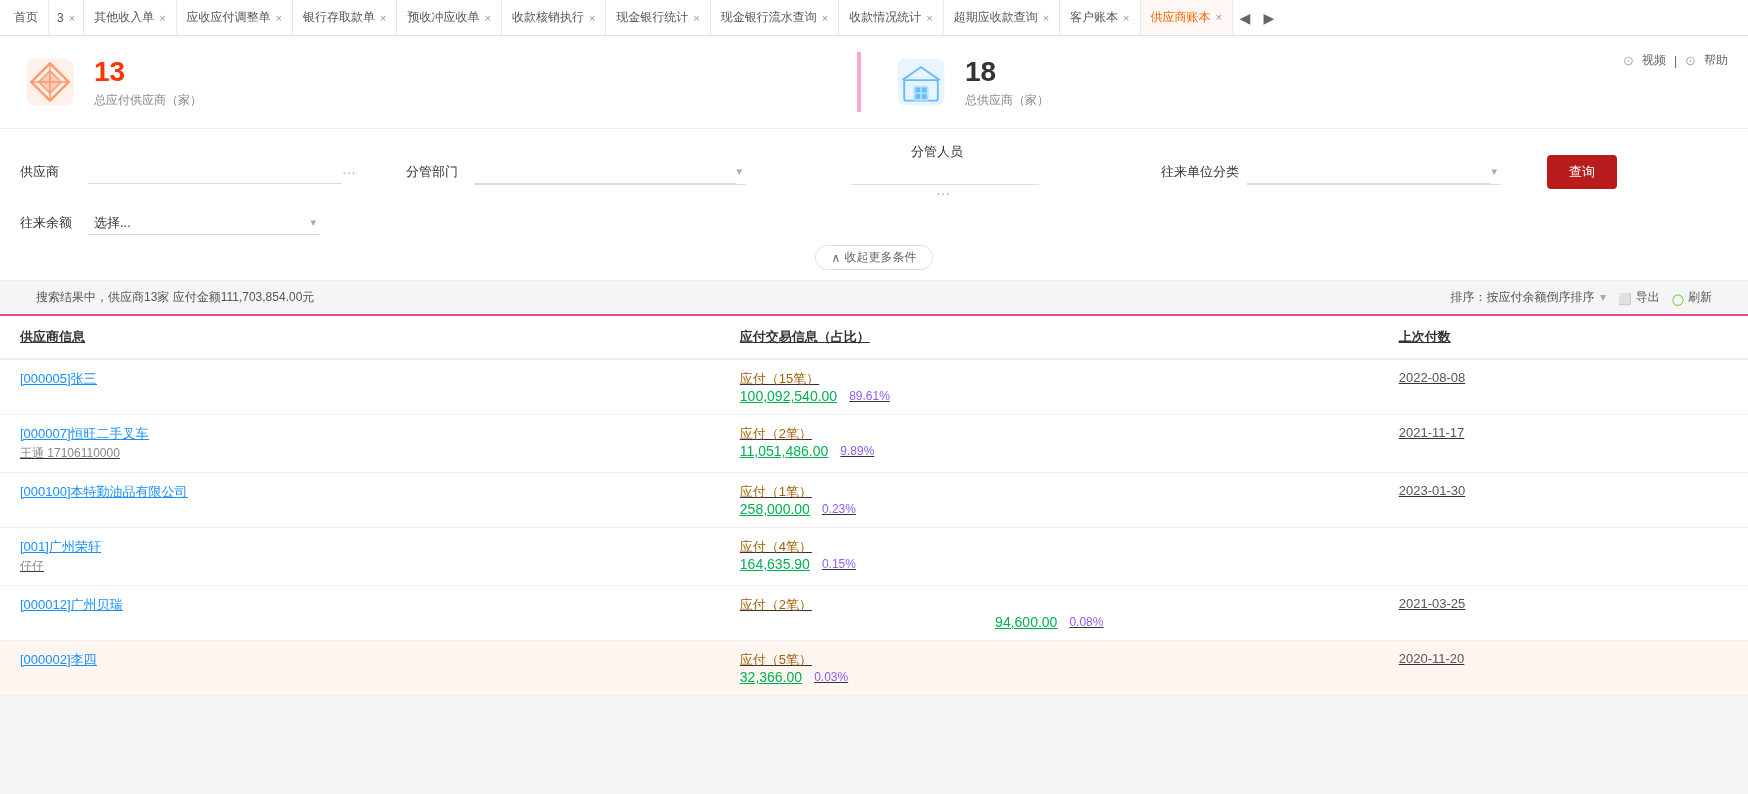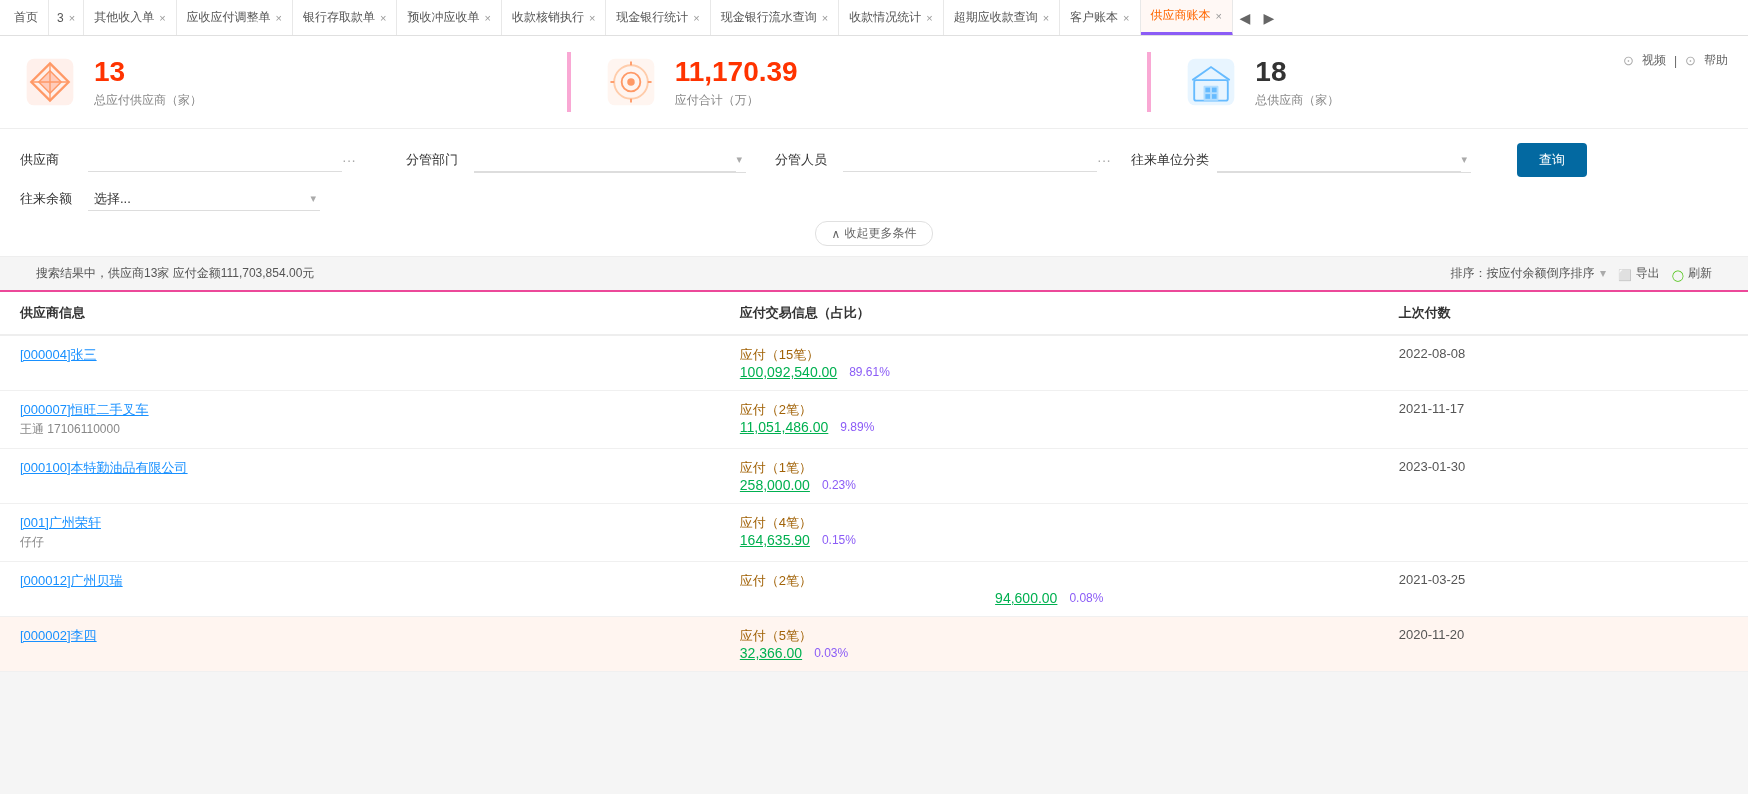--- a/index.html
+++ b/index.html
@@ -22,21 +22,21 @@
       height: 36px;
       white-space: nowrap;
       font-size: 12px;
       color: #555;
       border-right: 1px solid #e8e8e8;
       cursor: pointer;
       flex-shrink: 0;
     }
     .nav-tab.active {
       color: #ff6600;
-      border-bottom: 4px solid #8b5cf6;
+      border-bottom: 1px solid #8b5cf6;
       background: #fff8f5;
     }
     .nav-tab .close-x {
       margin-left: 5px;
       color: #999;
       font-size: 11px;
       cursor: pointer;
     }
     .nav-arrow {
       width: 24px;
@@ -161,21 +161,21 @@
       pointer-events: none;
       margin-right: 4px;
     }
     .dots-icon {
       color: #aaa;
       font-size: 14px;
       cursor: pointer;
       margin-right: 4px;
     }
     .query-btn {
-      background: #0369a1;
+      background: #b91c1c;
       color: #fff;
       border: none;
       padding: 8px 22px;
       border-radius: 4px;
       font-size: 13px;
       cursor: pointer;
       white-space: nowrap;
       margin-left: 20px;
     }
     .collapse-bar {
@@ -225,20 +225,21 @@
     .refresh-btn:before { content: '◯'; font-size: 11px; color: #52c41a; }
 
     
     .table-container {
       background: #fff;
       overflow-x: auto;
     }
     table {
       width: 100%;
       border-collapse: collapse;
+      text-decoration: underline;
     }
     thead tr {
       background: #fff;
       border-bottom: 2px solid #eee;
     }
     thead th {
       padding: 12px 20px;
       font-weight: 600;
       font-size: 13px;
       color: #333;
@@ -346,38 +347,20 @@
         <line x1="10" y1="30" x2="50" y2="30" stroke="#ff9966" stroke-width="1.5"></line>
         <line x1="30" y1="10" x2="30" y2="50" stroke="#ff9966" stroke-width="1.5"></line>
       </svg>
     </div>
     <div class="stat-info">
       <div class="big-num">13</div>
       <div class="label">总应付供应商（家）</div>
     </div>
   </div>
 
-  <div class="stat-block">
-    <div class="stat-icon">
-      <svg viewBox="0 0 60 60" fill="none">
-        <rect x="5" y="5" width="50" height="50" rx="8" fill="#fff5f0"></rect>
-        <circle cx="30" cy="30" r="18" fill="none" stroke="#ffccaa" stroke-width="2"></circle>
-        <circle cx="30" cy="30" r="10" fill="none" stroke="#ff9966" stroke-width="2"></circle>
-        <circle cx="30" cy="30" r="4" fill="#ff9966"></circle>
-        <line x1="30" y1="12" x2="30" y2="8" stroke="#ff9966" stroke-width="2"></line>
-        <line x1="30" y1="52" x2="30" y2="48" stroke="#ff9966" stroke-width="2"></line>
-        <line x1="12" y1="30" x2="8" y2="30" stroke="#ff9966" stroke-width="2"></line>
-        <line x1="52" y1="30" x2="48" y2="30" stroke="#ff9966" stroke-width="2"></line>
-      </svg>
-    </div>
-    <div class="stat-info">
-      <div class="big-num">11,170.39</div>
-      <div class="label">应付合计（万）</div>
-    </div>
-  </div>
 
   <div class="stat-block" style="border-right:none; margin-right:0;">
     <div class="stat-icon">
       <svg viewBox="0 0 60 60" fill="none">
         <rect x="5" y="5" width="50" height="50" rx="8" fill="#e8f5ff"></rect>
         <rect x="12" y="28" width="36" height="22" rx="2" fill="none" stroke="#66bbff" stroke-width="2"></rect>
         <polyline points="10,28 30,14 50,28" fill="none" stroke="#66bbff" stroke-width="2"></polyline>
         <rect x="22" y="34" width="16" height="16" rx="1" fill="#b3deff"></rect>
         <rect x="24" y="36" width="5" height="5" fill="#66bbff"></rect>
         <rect x="31" y="36" width="5" height="5" fill="#66bbff"></rect>
@@ -410,21 +393,21 @@
     </div>
 
     <div class="filter-item" style="max-width: 340px; margin-right: 13px;">
       <span class="filter-label">分管部门</span>
       <div class="filter-select-wrapper">
         <input class="filter-input" type="text" style="flex: 1 1 0%;">
         <span class="chevron-icon">▾</span>
       </div>
     </div>
 
-    <div class="filter-item" style="max-width: 340px; ">
+    <div class="filter-item" style="max-width: 340px; margin-right: 30px; flex-direction: column;">
       <span class="filter-label">分管人员</span>
       <input class="filter-input" type="text" style="flex: 1 1 0%; border-bottom: 1px solid rgb(221, 221, 221); padding: 4px 6px;">
       <span class="dots-icon">···</span>
     </div>
 
     <div class="filter-item" style="max-width: 340px; margin-right: 10px;">
       <span class="filter-label">往来单位分类</span>
       <div class="filter-select-wrapper">
         <input class="filter-input" type="text" style="flex: 1 1 0%;">
         <span class="chevron-icon">▾</span>
@@ -475,21 +458,21 @@
   <table>
     <thead>
       <tr>
         <th>供应商信息</th>
         <th>应付交易信息（占比）</th>
         <th>上次付数</th>
       </tr>
     </thead>
     <tbody id="table-body">
     <tr>
-          <td><span class="supplier-link">[000004]张三</span></td>
+          <td><span class="supplier-link">[000005]张三</span></td>
           <td>
             <div class="tx-label">应付（15笔）</div>
             <div style="display: flex; align-items: center;">
               <span class="tx-amount">100,092,540.00</span>
               <span class="tx-percent">89.61%</span>
             </div>
           </td>
           <td><span class="date-val">2022-08-08</span></td>
         </tr>
         <tr>

